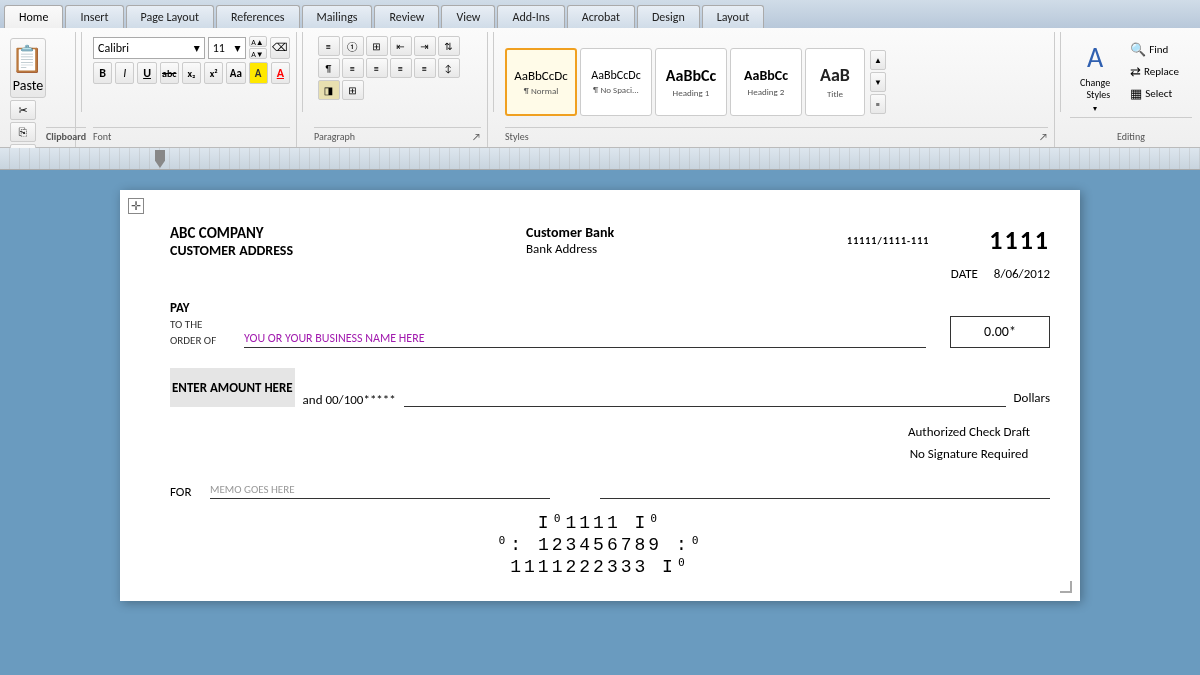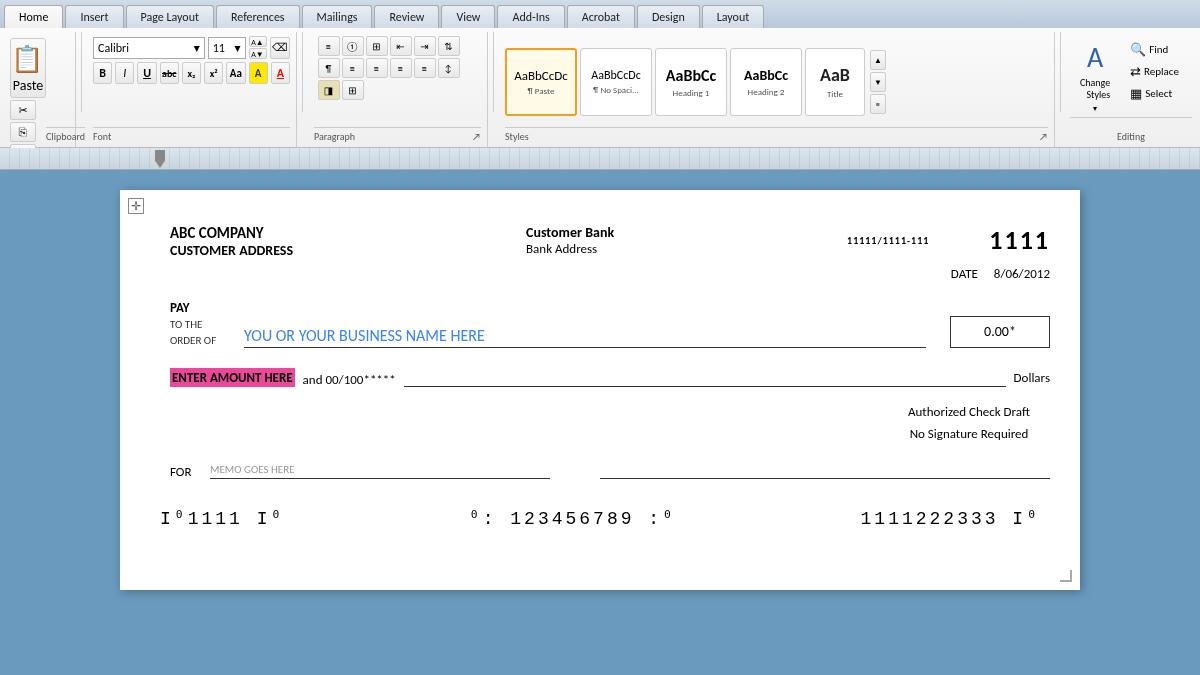--- a/index.html
+++ b/index.html
@@ -384,24 +384,24 @@
       font-size: 14px;
     }
 
     .amount-words-row {
       display: flex;
       align-items: flex-end;
       margin-top: 16px;
       gap: 8px;
     }
     .amount-highlight {
-      background: #ec4899;
+      background: #e5e5e5;
       font-weight: bold;
       font-size: 13px;
-      padding: 2px 2px;
+      padding: 12px 2px;
     }
     .amount-rest { font-size: 13px; }
     .amount-words-line {
       flex: 1;
       border-bottom: 1px solid #333;
     }
     .dollars-label {
       font-size: 13px;
       padding-bottom: 2px;
     }
@@ -436,26 +436,26 @@
     }
     .sig-line {
       flex: 1;
       border-bottom: 1px solid #333;
       margin-left: 40px;
     }
 
     .micr-row {
       display: flex;
       align-items: center;
-      justify-content: space-between;
-      margin-top: 28px;
+      margin-top: 12px;
       font-family: 'Courier New', monospace;
       font-size: 16px;
       letter-spacing: 2px;
       padding: 0 10px;
+      flex-direction: column;
     }
 
     .page-corner-marker {
       position: absolute;
       bottom: 8px;
       right: 8px;
       width: 12px;
       height: 12px;
       border-right: 2px solid #aaa;
       border-bottom: 2px solid #aaa;
@@ -526,21 +526,21 @@
               <span>✂</span>
             </div>
           <div class="small-btn">
               <span>⎘</span>
             </div>
           <div class="small-btn">
               <span>🖌</span>
             </div>
         </div>
       </div>
-      <div class="ribbon-group-label" style="width:100%;text-align:center;border-top:1px solid #ccc;padding-top:2px;margin-top:auto;">Clipboard</div>
+      <div class="ribbon-group-label" style="width:100%;text-align:center;border-top:1px solid #ccc;padding-top:2px;margin-top:auto;font-weight:bold;">Clipboard</div>
     </div>
 
     <div class="ribbon-divider"></div>
 
     <div class="ribbon-group font-group" style="align-items:flex-start;">
       <div class="ribbon-group-inner" style="flex-direction:column;gap:3px;width:100%;">
 
         <div class="font-row">
           <div class="font-name-box">
             <span>Calibri</span>
@@ -601,21 +601,21 @@
       </div>
     </div>
 
     <div class="ribbon-divider"></div>
 
     <div class="ribbon-group styles-group" style="align-items:flex-start;">
       <div class="ribbon-group-inner" style="flex-direction:row;gap:3px;align-items:center;width:100%;">
 
         <div class="style-card active">
           <span class="normal-sample">AaBbCcDc</span>
-          <span class="style-card-label">¶ Paste</span>
+          <span class="style-card-label">¶ Normal</span>
         </div>
 
         <div class="style-card">
           <span class="nospace-sample">AaBbCcDc</span>
           <span class="style-card-label">¶ No Spaci...</span>
         </div>
 
         <div class="style-card">
           <span class="h1-sample">AaBbCc</span>
           <span class="style-card-label">Heading 1</span>
@@ -712,21 +712,21 @@
       </div>
     </div>
 
     <div class="pay-row" style="padding-left:20px;">
       <div class="pay-label-block">
         <div class="pay-label-top">PAY</div>
         <div class="pay-label-sub">TO THE</div>
         <div class="pay-label-sub">ORDER OF</div>
       </div>
       <div class="pay-line">
-        <span style="color:#3b82f6;font-size:16px;">YOU OR YOUR BUSINESS NAME HERE</span>
+        <span style="color:#a21caf;font-size:12px;">YOU OR YOUR BUSINESS NAME HERE</span>
       </div>
       <div class="pay-amount-box">
         <span>0.00*</span>
       </div>
     </div>
 
     <div class="amount-words-row" style="padding-left:20px;margin-top:20px;">
       <span class="amount-highlight">ENTER AMOUNT HERE</span>
       <span class="amount-rest"> and 00/100*****</span>
       <div class="amount-words-line"></div>

